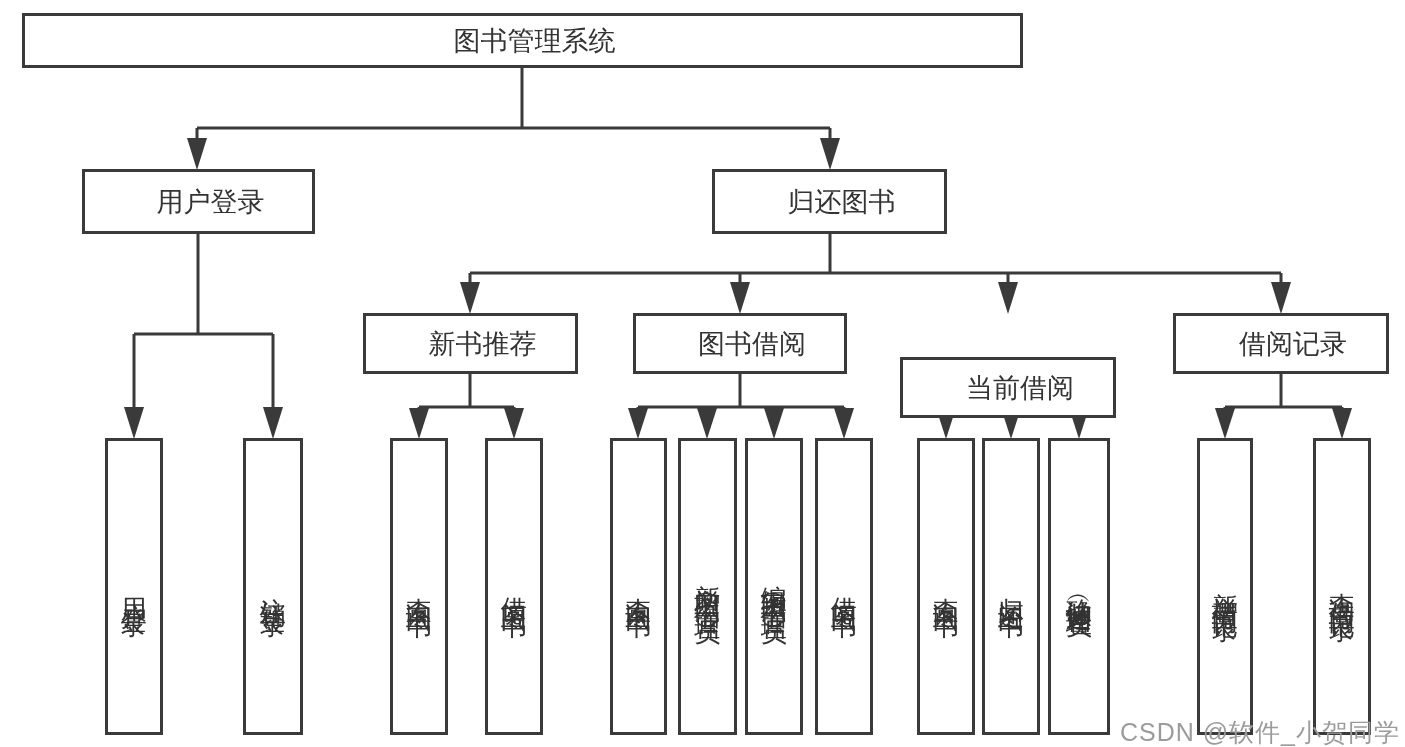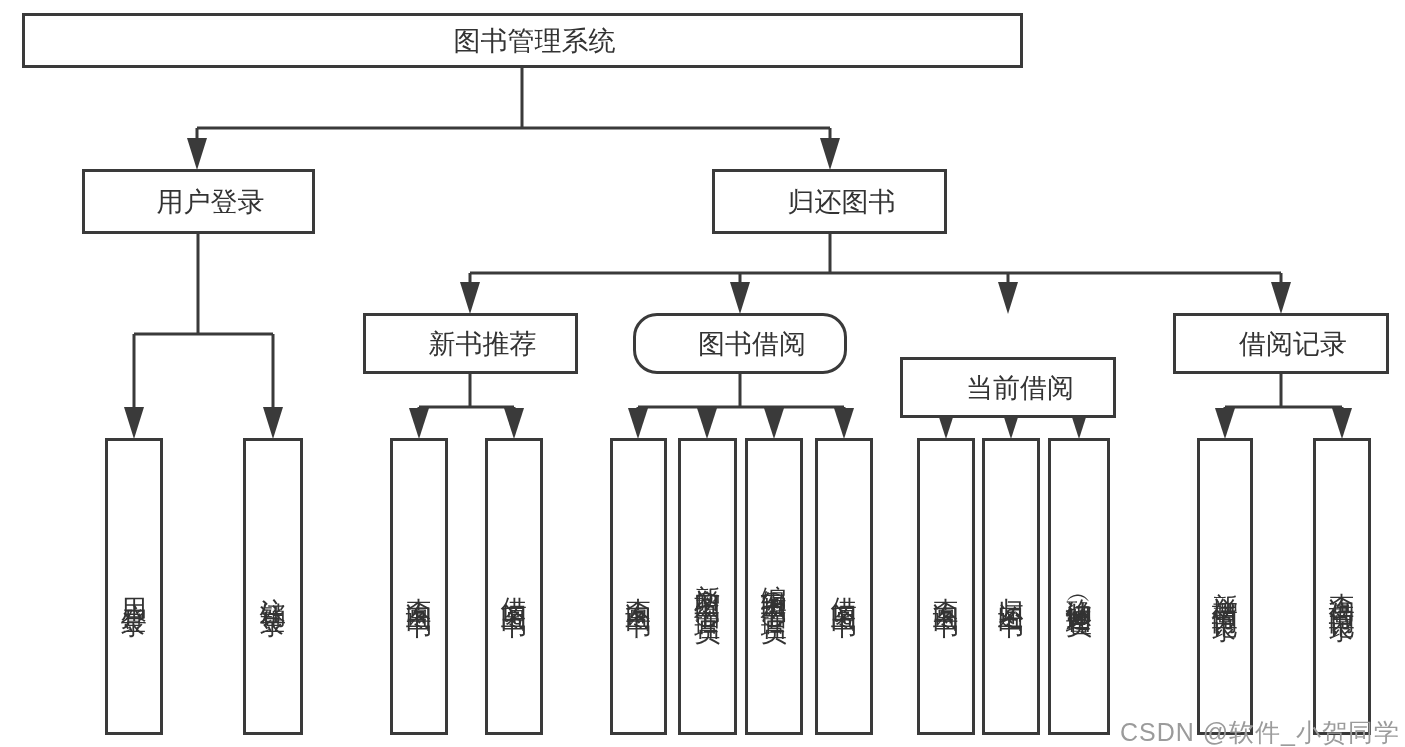--- a/index.html
+++ b/index.html
@@ -87,21 +87,21 @@
       <polygon points="1332,408 1352,408 1342,439"></polygon>
     </g>
   </svg>
 
   <div class="hbox" style="left:22px;top:13px;width:1001px;height:55px;">图书管理系统</div>
 
   <div class="hbox" style="left:82px;top:169px;width:233px;height:65px;">用户登录</div>
   <div class="hbox" style="left:712px;top:169px;width:235px;height:65px;">归还图书</div>
 
   <div class="hbox" style="left:363px;top:313px;width:215px;height:61px;">新书推荐</div>
-  <div class="hbox" style="left:633px;top:313px;width:214px;height:61px;border-radius:24px;">图书借阅</div>
+  <div class="hbox" style="left:633px;top:313px;width:214px;height:61px;">图书借阅</div>
   <div class="hbox" style="left:900px;top:313px;width:216px;height:61px;margin-top:44px;">当前借阅</div>
   <div class="hbox" style="left:1173px;top:313px;width:216px;height:61px;">借阅记录</div>
 
   <div class="vbox" style="left:105px;top:438px;width:58px;height:297px;">用户登录</div>
   <div class="vbox" style="left:243px;top:438px;width:60px;height:297px;">注销登录</div>
 
   <div class="vbox" style="left:390px;top:438px;width:58px;height:297px;">查询图书</div>
   <div class="vbox" style="left:485px;top:438px;width:58px;height:297px;">借阅图书</div>
 
   <div class="vbox" style="left:610px;top:438px;width:57px;height:297px;">查询图书</div>

